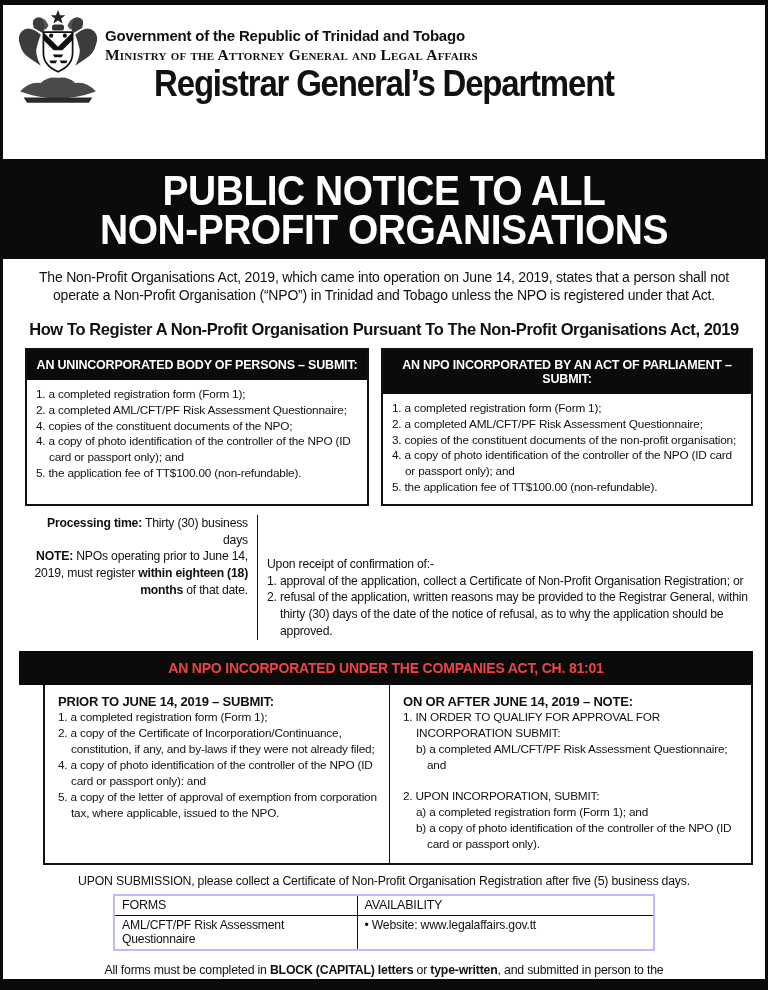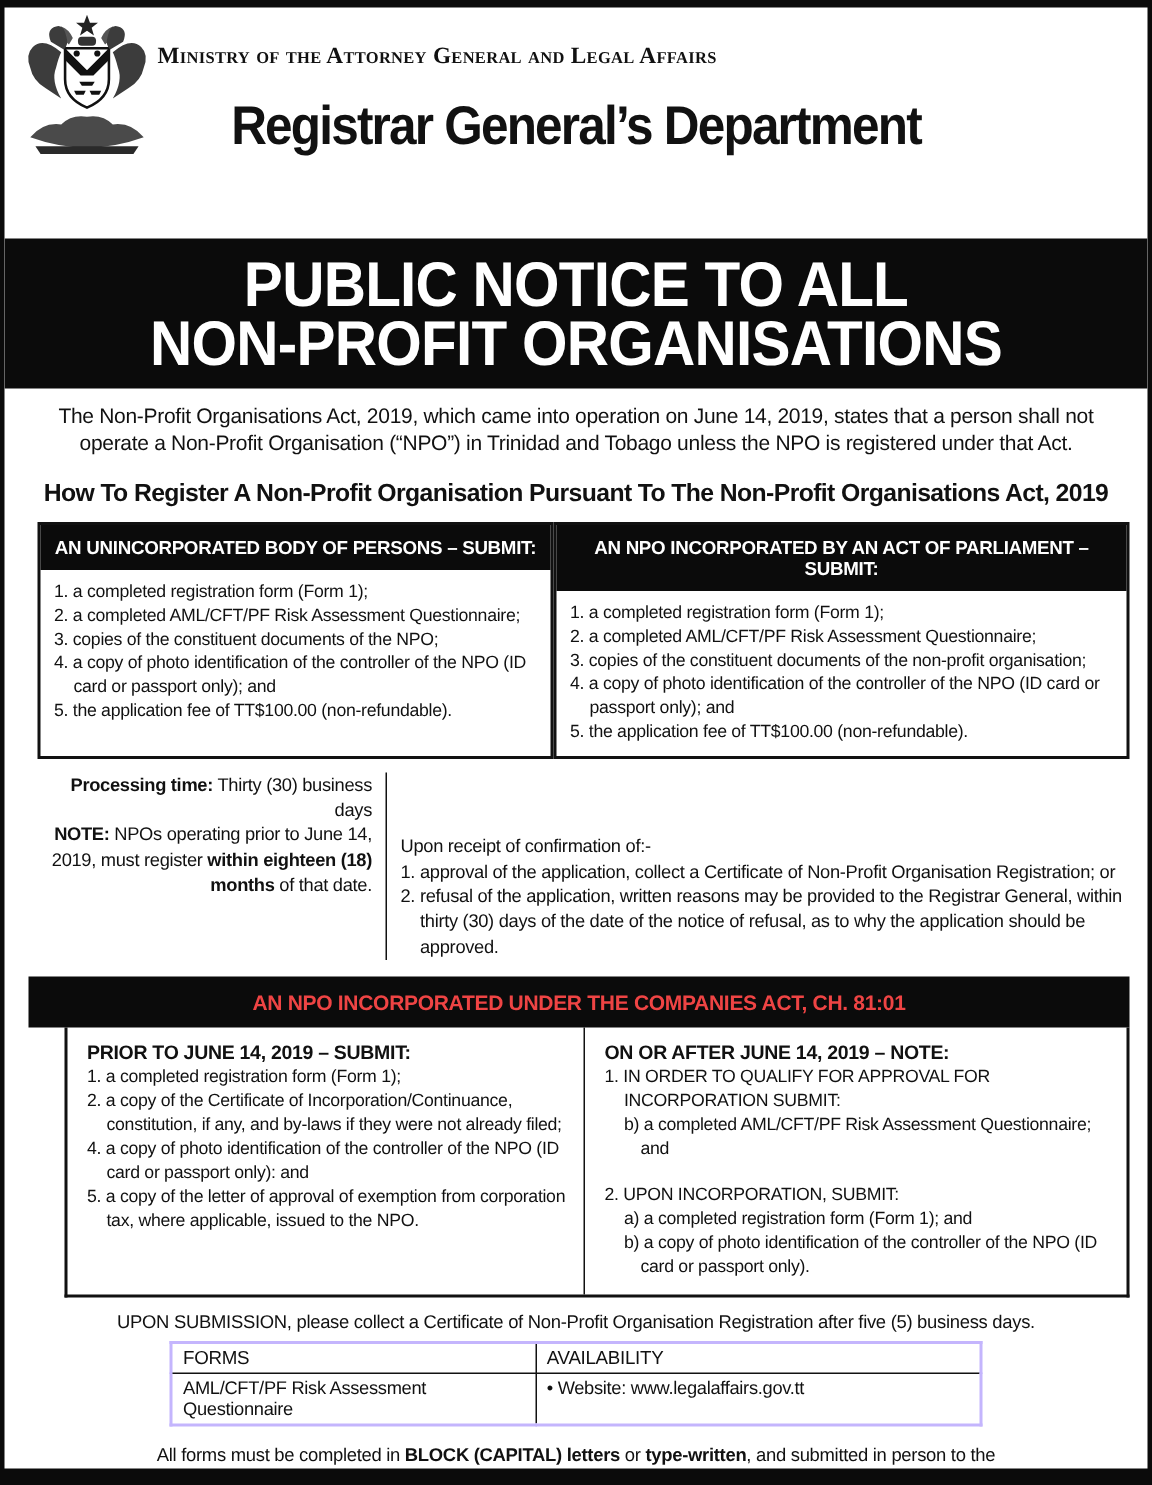--- a/index.html
+++ b/index.html
@@ -18,21 +18,21 @@
 
   
   .banner { background:#0b0b0b; color:#fff; text-align:center; padding:12px 0 10px;margin-top:48px; }
   .banner div { font-size:39px; font-weight:bold; letter-spacing:-0.5px; line-height:1.0; transform:scaleY(1.08); }
 
   .intro { width:714px; margin:9px auto 0; text-align:center; font-size:14px; line-height:1.32; letter-spacing:-0.2px; }
 
   .how-heading { text-align:center; font-size:16.5px; font-weight:bold; letter-spacing:-0.4px; margin-top:15px; }
 
   
-  .row1 { display:flex; margin:9px 12px 0 22px; }
+  .row1 { display:flex; margin:9px 12px 0 22px; gap:12px; }
   .box { border:2px solid #111; }
   .box.b1 { width:344px; }
   .box.b2 { flex:1; }
   .box-head { background:#0b0b0b; color:#fff; font-weight:bold; font-size:12.5px; letter-spacing:-0.2px; text-align:center; padding:8px 3px; }
   .box-body { padding:7px 6px 8px 9px; font-size:11.8px; line-height:1.34; letter-spacing:-0.2px; }
   .item { padding-left:13px; text-indent:-13px; }
 
   
   .proc-row { display:flex; margin:9px 12px 0 22px; font-size:12.2px; line-height:1.38; letter-spacing:-0.2px; }
   .proc-left { width:233px; text-align:right; padding-right:9px; border-right:1.5px solid #111; }
@@ -89,41 +89,42 @@
             <path d="M30 30 q-14 -12 -22 -4 q-6 6 -2 16 q2 10 12 16 l12 8 q-8 -14 -4 -24 q2 -8 4 -12 z"></path>
             <path d="M70 30 q14 -12 22 -4 q6 6 2 16 q-2 10 -12 16 l-12 8 q8 -14 4 -24 q-2 -8 -4 -12 z"></path>
             <path d="M22 22 q-4 -10 4 -12 q6 -2 8 8 q2 6 -2 10 z"></path>
             <path d="M78 22 q4 -10 -4 -12 q-6 -2 -8 8 q-2 6 2 10 z"></path>
           </g>
           <path d="M6 96 q10 -12 24 -10 q8 -8 20 -6 q12 -2 20 6 q14 -2 24 10 q-22 8 -44 8 q-22 0 -44 -8 z" fill="#4a4a4a"></path>
           <path d="M10 103 h80 l-4 6 h-72 z" fill="#2a2a2a"></path>
         </svg>
       </div>
       <div class="gov-block">
+        <div class="gov-line">Government of the Republic of Trinidad and Tobago</div>
         <div class="ministry-line">Ministry of the Attorney General and Legal Affairs</div>
       </div>
       <div class="dept-title">Registrar General’s Department</div>
     </div>
 
     <div class="banner">
       <div>PUBLIC NOTICE TO ALL</div>
       <div>NON-PROFIT ORGANISATIONS</div>
     </div>
 
     <div class="intro">The Non-Profit Organisations Act, 2019, which came into operation on June 14, 2019, states that  a person shall not operate a Non-Profit Organisation (“NPO”) in Trinidad and Tobago unless the NPO is registered under that Act.</div>
 
     <div class="how-heading">How To Register A Non-Profit Organisation Pursuant To The Non-Profit Organisations Act, 2019</div>
 
     <div class="row1">
       <div class="box b1">
         <div class="box-head">AN UNINCORPORATED BODY OF PERSONS – SUBMIT:</div>
         <div class="box-body">
           <p class="item">1. a completed registration form (Form 1);</p>
           <p class="item">2. a completed AML/CFT/PF Risk Assessment Questionnaire;</p>
-          <p class="item">3. copies of the constituent documents of the NPO;</p>
+          <p class="item">4. copies of the constituent documents of the NPO;</p>
           <p class="item">4. a copy of photo identification of the controller of the NPO (ID card or passport only); and</p>
           <p class="item">5. the application fee of TT$100.00 (non-refundable).</p>
         </div>
       </div>
       <div class="box b2">
         <div class="box-head">AN NPO INCORPORATED BY AN ACT OF PARLIAMENT – SUBMIT:</div>
         <div class="box-body">
           <p class="item">1. a completed registration form (Form 1);</p>
           <p class="item">2. a completed AML/CFT/PF Risk Assessment Questionnaire;</p>
           <p class="item">3. copies of the constituent documents of the non-profit organisation;</p>

